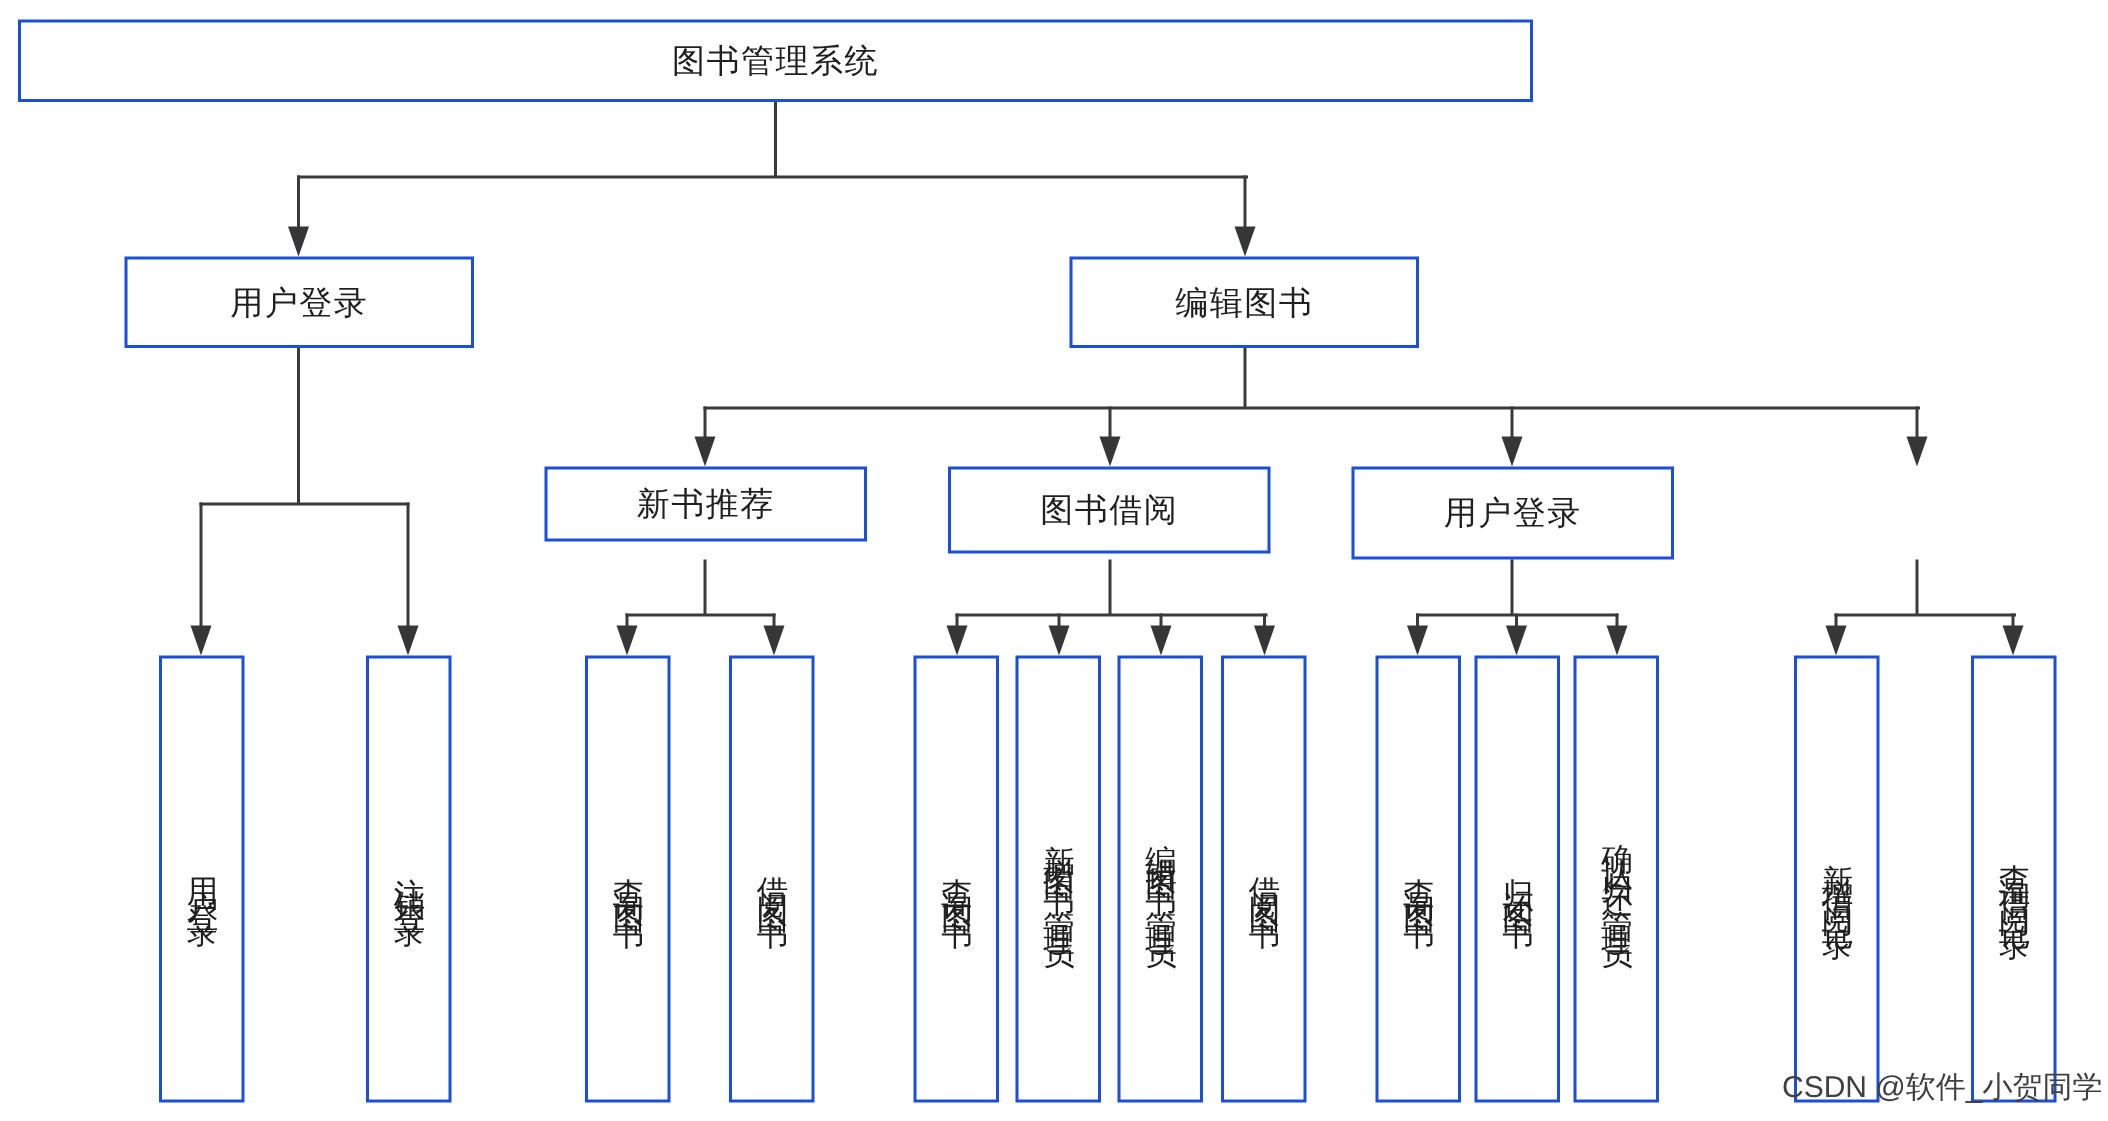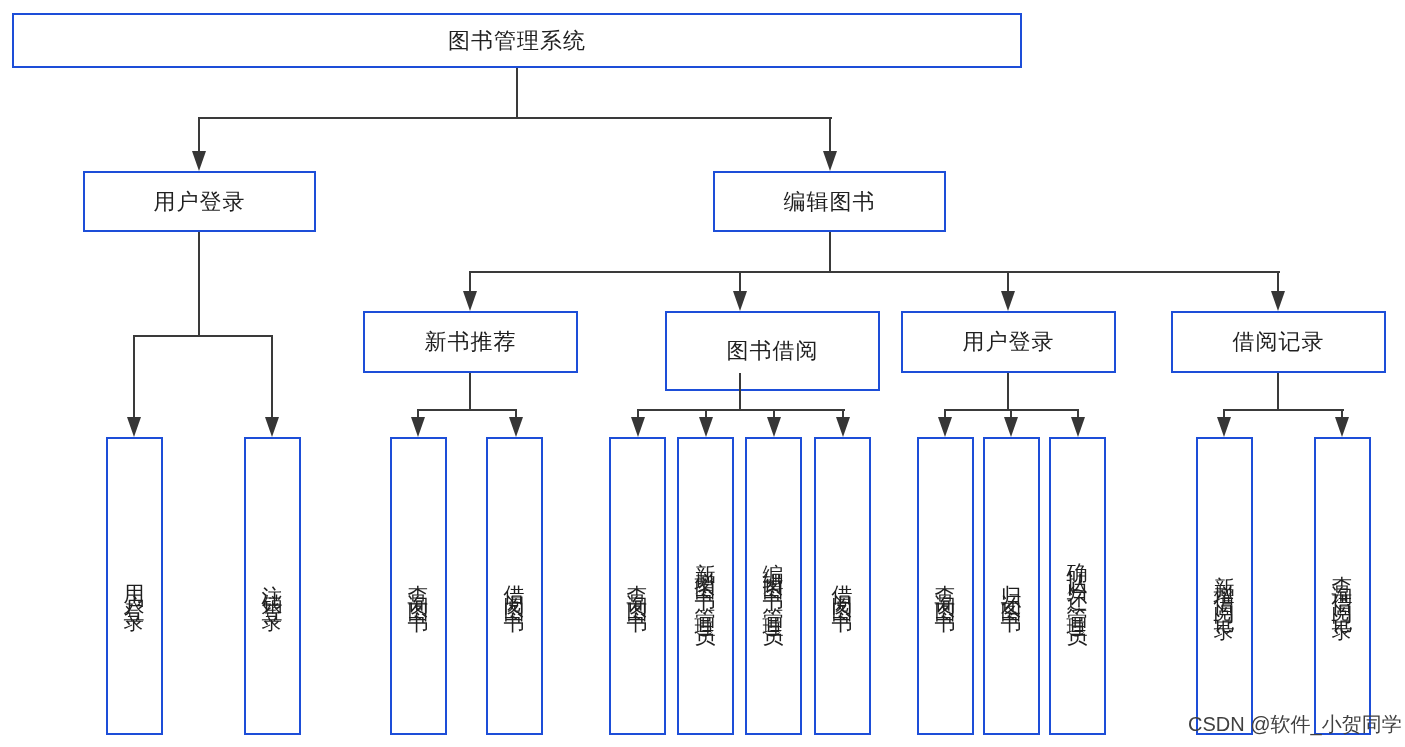--- a/index.html
+++ b/index.html
@@ -100,31 +100,28 @@
   <div class="line" style="left:469px;top:271px;width:811px;height:2px"></div>
   <div class="line" style="left:469px;top:271px;width:2px;height:24px"></div>
   <div class="ah" style="left:463px;top:291px"></div>
   <div class="line" style="left:739px;top:271px;width:2px;height:24px"></div>
   <div class="ah" style="left:733px;top:291px"></div>
   <div class="line" style="left:1007px;top:271px;width:2px;height:24px"></div>
   <div class="ah" style="left:1001px;top:291px"></div>
   <div class="line" style="left:1277px;top:271px;width:2px;height:24px"></div>
   <div class="ah" style="left:1271px;top:291px"></div>
 
-  <div class="box" style="left:363px;top:311px;width:215px;height:62px">
+  <div class="box" style="left:363px;top:311px;width:215px;height:50px">
     <span class="hlabel">新书推荐</span>
   </div>
-  <div class="box" style="left:665px;top:311px;width:215px;height:80px">
+  <div class="box" style="left:632px;top:311px;width:215px;height:58px">
     <span class="hlabel">图书借阅</span>
   </div>
   <div class="box" style="left:901px;top:311px;width:215px;height:62px">
     <span class="hlabel">用户登录</span>
-  </div>
-  <div class="box" style="left:1171px;top:311px;width:215px;height:62px">
-    <span class="hlabel">借阅记录</span>
   </div>
 
   <div class="line" style="left:469px;top:373px;width:2px;height:37px"></div>
   <div class="line" style="left:417px;top:409px;width:100px;height:2px"></div>
   <div class="line" style="left:417px;top:409px;width:2px;height:12px"></div>
   <div class="ah" style="left:411px;top:417px"></div>
   <div class="line" style="left:515px;top:409px;width:2px;height:12px"></div>
   <div class="ah" style="left:509px;top:417px"></div>
 
   <div class="line" style="left:739px;top:373px;width:2px;height:37px"></div>

